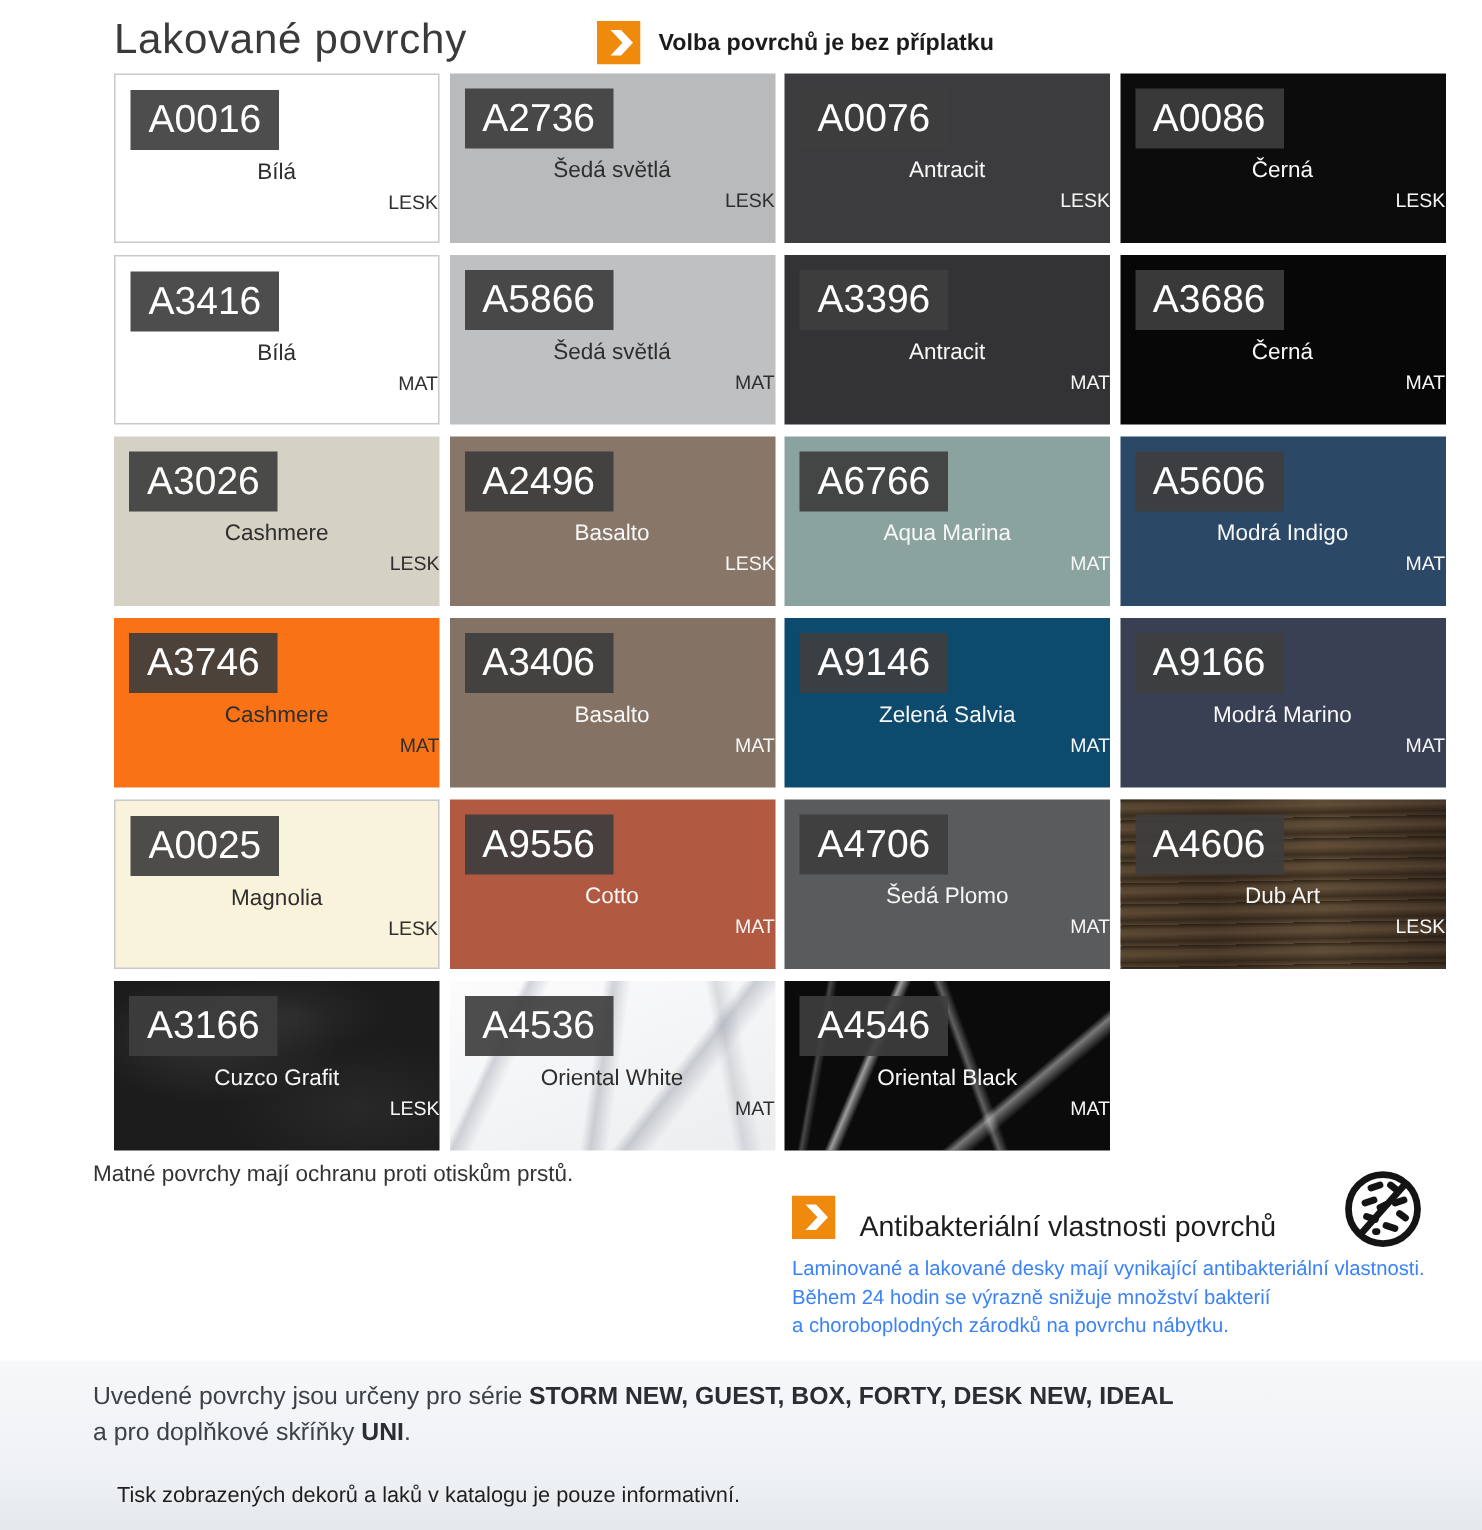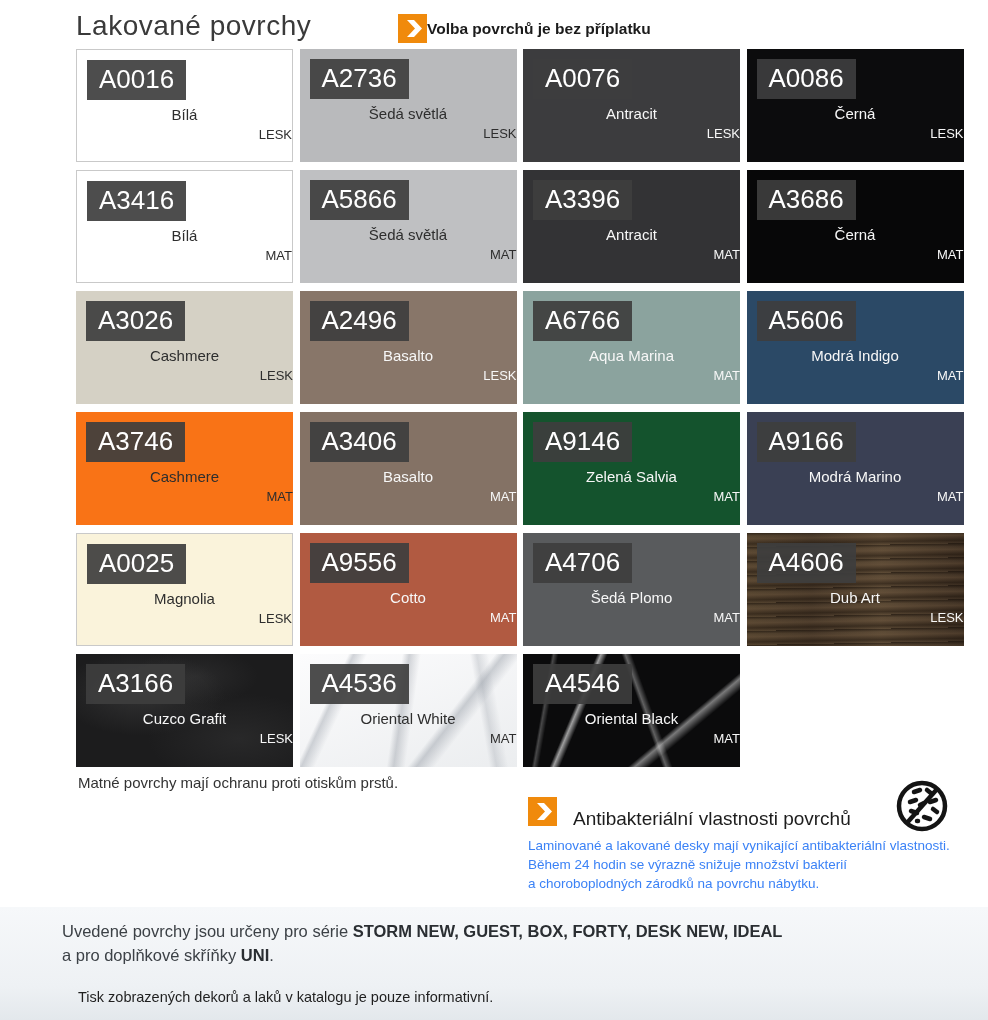--- a/index.html
+++ b/index.html
@@ -7,21 +7,21 @@
   body {
     position:relative; overflow:hidden; background:#ffffff;
     font-family:"Liberation Sans", sans-serif; color:#2e2e2e;
   }
 
   
   .page-title {
     position:absolute; left:76px; top:10px;
     font-size:28px; font-weight:400; letter-spacing:0.5px; color:#3a3a3a;
   }
-  .banner { position:absolute; left:398px; top:14px; display:flex; align-items:center; }
+  .banner { position:absolute; left:398px; top:14px; display:flex; align-items:center; gap:12px; }
   .arrow-box { width:29px; height:29px; display:flex; align-items:center; justify-content:center; }
   .banner-label { font-size:15.5px; font-weight:bold; color:#1b1b1b; }
 
   
   .swatch-grid {
     position:absolute; left:76px; top:49px;
     display:grid; grid-template-columns:repeat(4, 217px);
     column-gap:6.5px; row-gap:8px;
   }
   .swatch { position:relative; height:113px; }
@@ -62,21 +62,21 @@
   .tex-blackmarble {
     background:
       linear-gradient(113deg, transparent 28%, rgba(255,255,255,0.60) 29.5%, transparent 32%),
       linear-gradient(70deg,  transparent 54%, rgba(255,255,255,0.35) 55.5%, transparent 58%),
       linear-gradient(140deg, transparent 68%, rgba(255,255,255,0.45) 70%, transparent 74%),
       linear-gradient(100deg, transparent 12%, rgba(255,255,255,0.25) 13%, transparent 15%),
       #0b0b0c !important;
   }
 
   
-  .matte-note { position:absolute; left:78px; top:774px; font-size:15px; color:#333; }
+  .matte-note { position:absolute; left:62px; top:774px; font-size:15px; color:#333; }
   .anti-banner { position:absolute; left:528px; top:792px; display:flex; align-items:center; gap:16px; }
   .anti-heading { font-size:19px; color:#1d1d1d;margin-top:16px; }
   .bacteria-icon { position:absolute; left:894px; top:778px; }
   .anti-text { position:absolute; left:528px; top:836px; font-size:13.5px; color:#3b82f6; line-height:19px; }
 
   
   .footer-band {
     position:absolute; left:0; top:907px; width:988px; height:113px;
     background:linear-gradient(180deg,#f6f8fa 0%, #eef1f4 70%, #e3e8ec 100%);
   }
@@ -163,21 +163,21 @@
     <div class="swatch dark-text" style="background: #f97316; text-decoration: underline;">
       <span class="badge">A3746</span>
       <div class="swatch-name">Cashmere</div>
       <div class="swatch-finish">MAT</div>
     </div>
     <div class="swatch light-text" style="background: rgb(132, 114, 101);">
       <span class="badge">A3406</span>
       <div class="swatch-name">Basalto</div>
       <div class="swatch-finish">MAT</div>
     </div>
-    <div class="swatch light-text" style="background: #14532d;">
+    <div class="swatch light-text" style="background: #0c4a6e;">
       <span class="badge">A9146</span>
       <div class="swatch-name">Zelená Salvia</div>
       <div class="swatch-finish">MAT</div>
     </div>
     <div class="swatch light-text" style="background: rgb(58, 64, 84);">
       <span class="badge">A9166</span>
       <div class="swatch-name">Modrá Marino</div>
       <div class="swatch-finish">MAT</div>
     </div>
     <div class="swatch dark-text bordered" style="background: rgb(250, 243, 219);">

